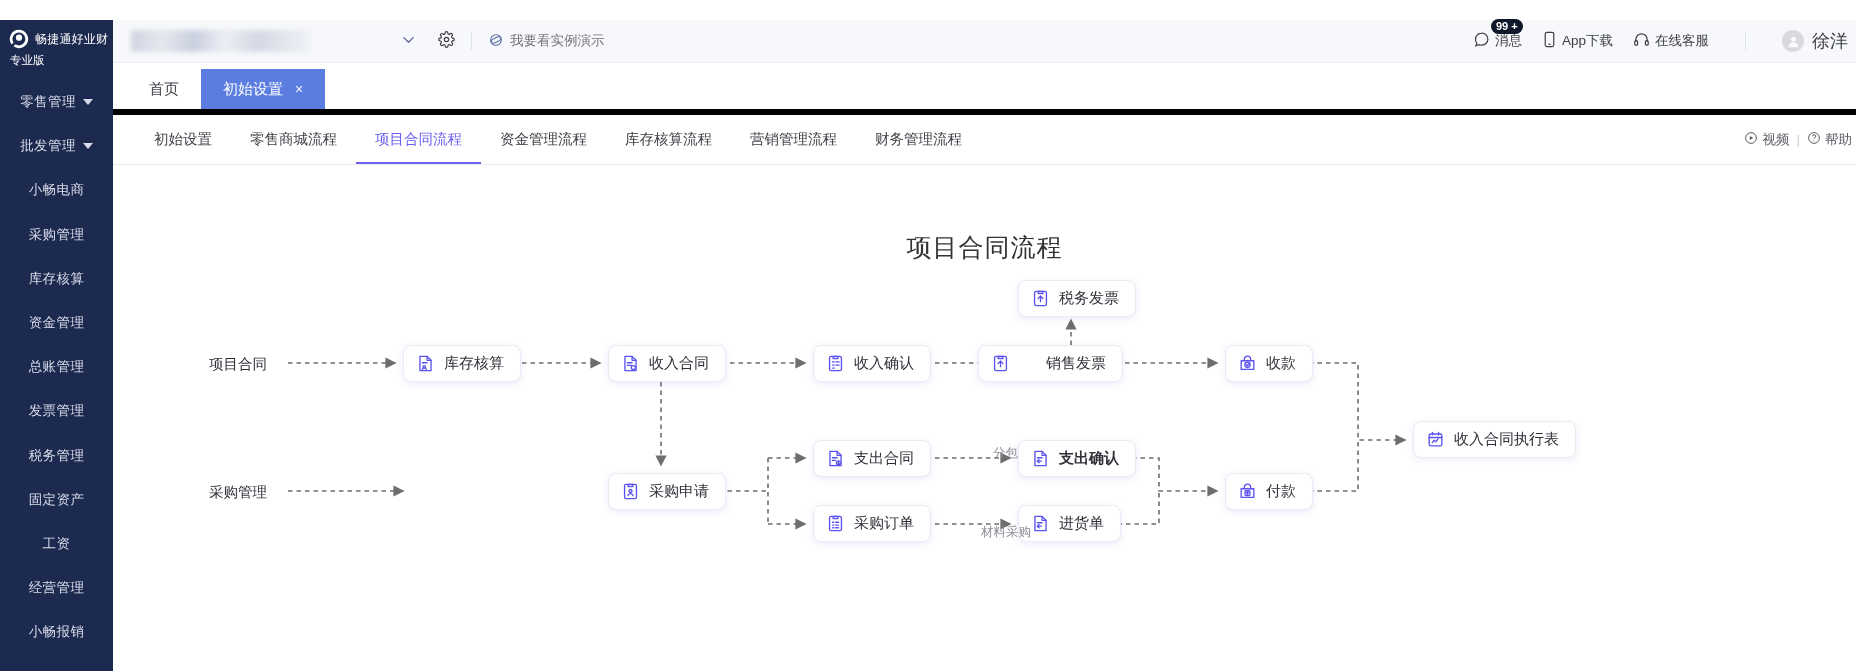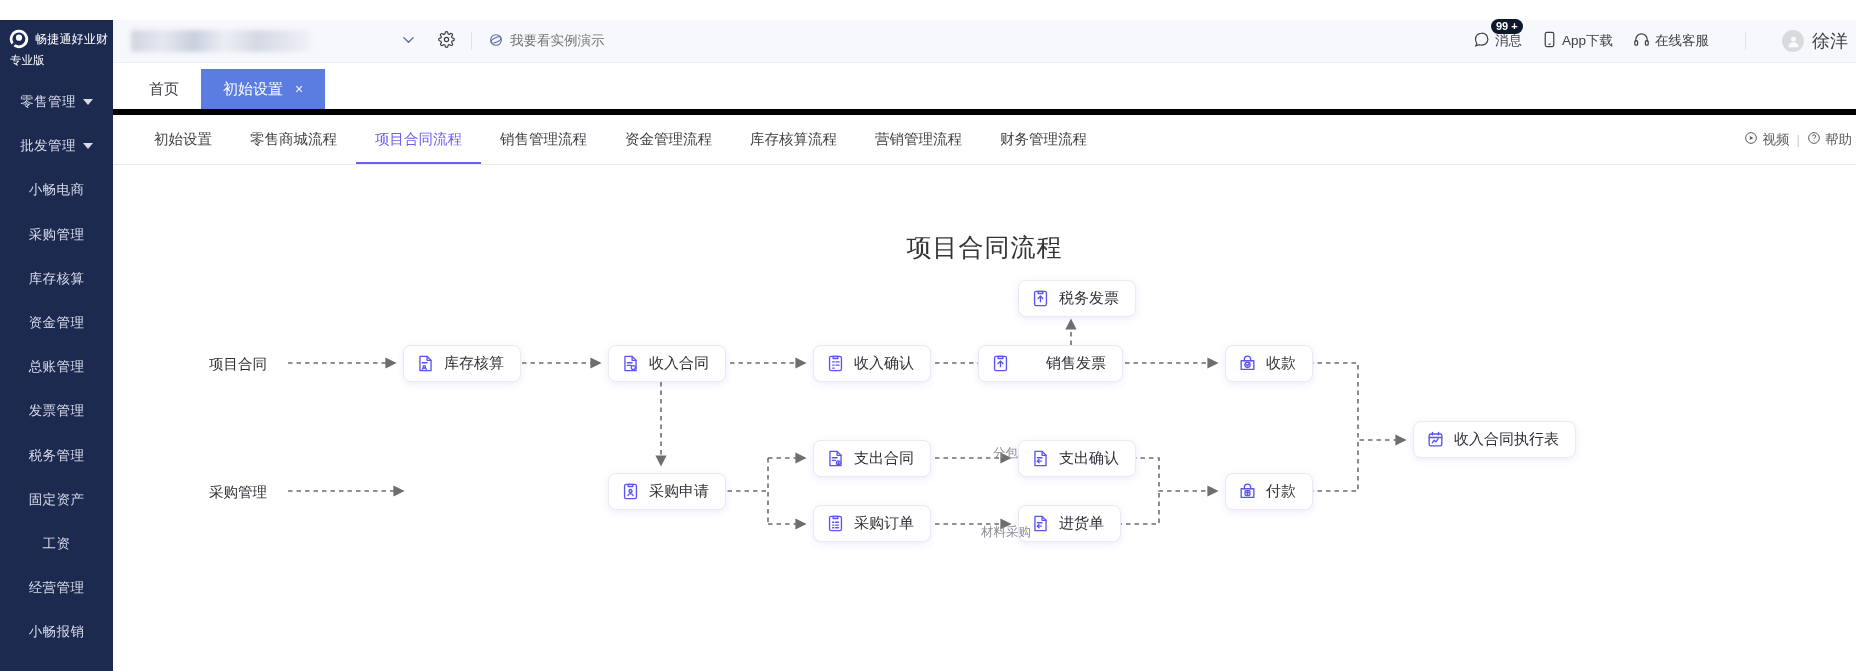--- a/index.html
+++ b/index.html
@@ -227,21 +227,20 @@
         <span>初始设置</span>
         <span class="x">×</span>
       </div>
     </div>
 
   <div id="subnav">
     <div id="snav-list" style="display:flex;align-items:center;">
         <div class="snav">初始设置</div>
         <div class="snav">零售商城流程</div>
         <div class="snav active">项目合同流程</div>
-        <div class="snav">销售管理流程</div>
         <div class="snav">资金管理流程</div>
         <div class="snav">库存核算流程</div>
         <div class="snav">营销管理流程</div>
         <div class="snav">财务管理流程</div>
       </div>
     <div class="snav-right">
       <span class="lnk">
         <span>
           <svg width="14" height="14" viewBox="0 0 24 24" fill="none" stroke="#5a5c63" stroke-width="1.7">
               <circle cx="12" cy="12" r="9.2"></circle>
@@ -393,21 +392,21 @@
           <span class="ico"><svg viewBox="0 0 24 24" width="19" height="19" fill="none" stroke="#5b53f0" stroke-width="1.7" stroke-linecap="round" stroke-linejoin="round">
               <path d="M5 3h9l5 5v13H5z"></path>
               <path d="M14 3v5h5"></path>
               <path d="M8 11h6"></path>
               <path d="M8 14.4h4"></path>
               <circle cx="15.6" cy="17.4" r="2.4"></circle>
               <path d="M15.6 16.2v2.4"></path>
             </svg></span>
           <span>支出合同</span>
         </div>
-        <div class="node" style="left: 905px; top: 275px;">
+        <div class="node" style="left: 905px; top: 275px; font-weight: bold;">
           <span class="ico"><svg viewBox="0 0 24 24" width="19" height="19" fill="none" stroke="#5b53f0" stroke-width="1.7" stroke-linecap="round" stroke-linejoin="round">
               <path d="M5 3h9l5 5v13H5z"></path>
               <path d="M14 3v5h5"></path>
               <path d="M8 11h6"></path>
               <path d="M13 15.4H8"></path>
               <path d="M10.2 13.4L8 15.4l2.2 2"></path>
             </svg></span>
           <span>支出确认</span>
         </div>
         <div class="node" style="left: 1112px; top: 308px;">

